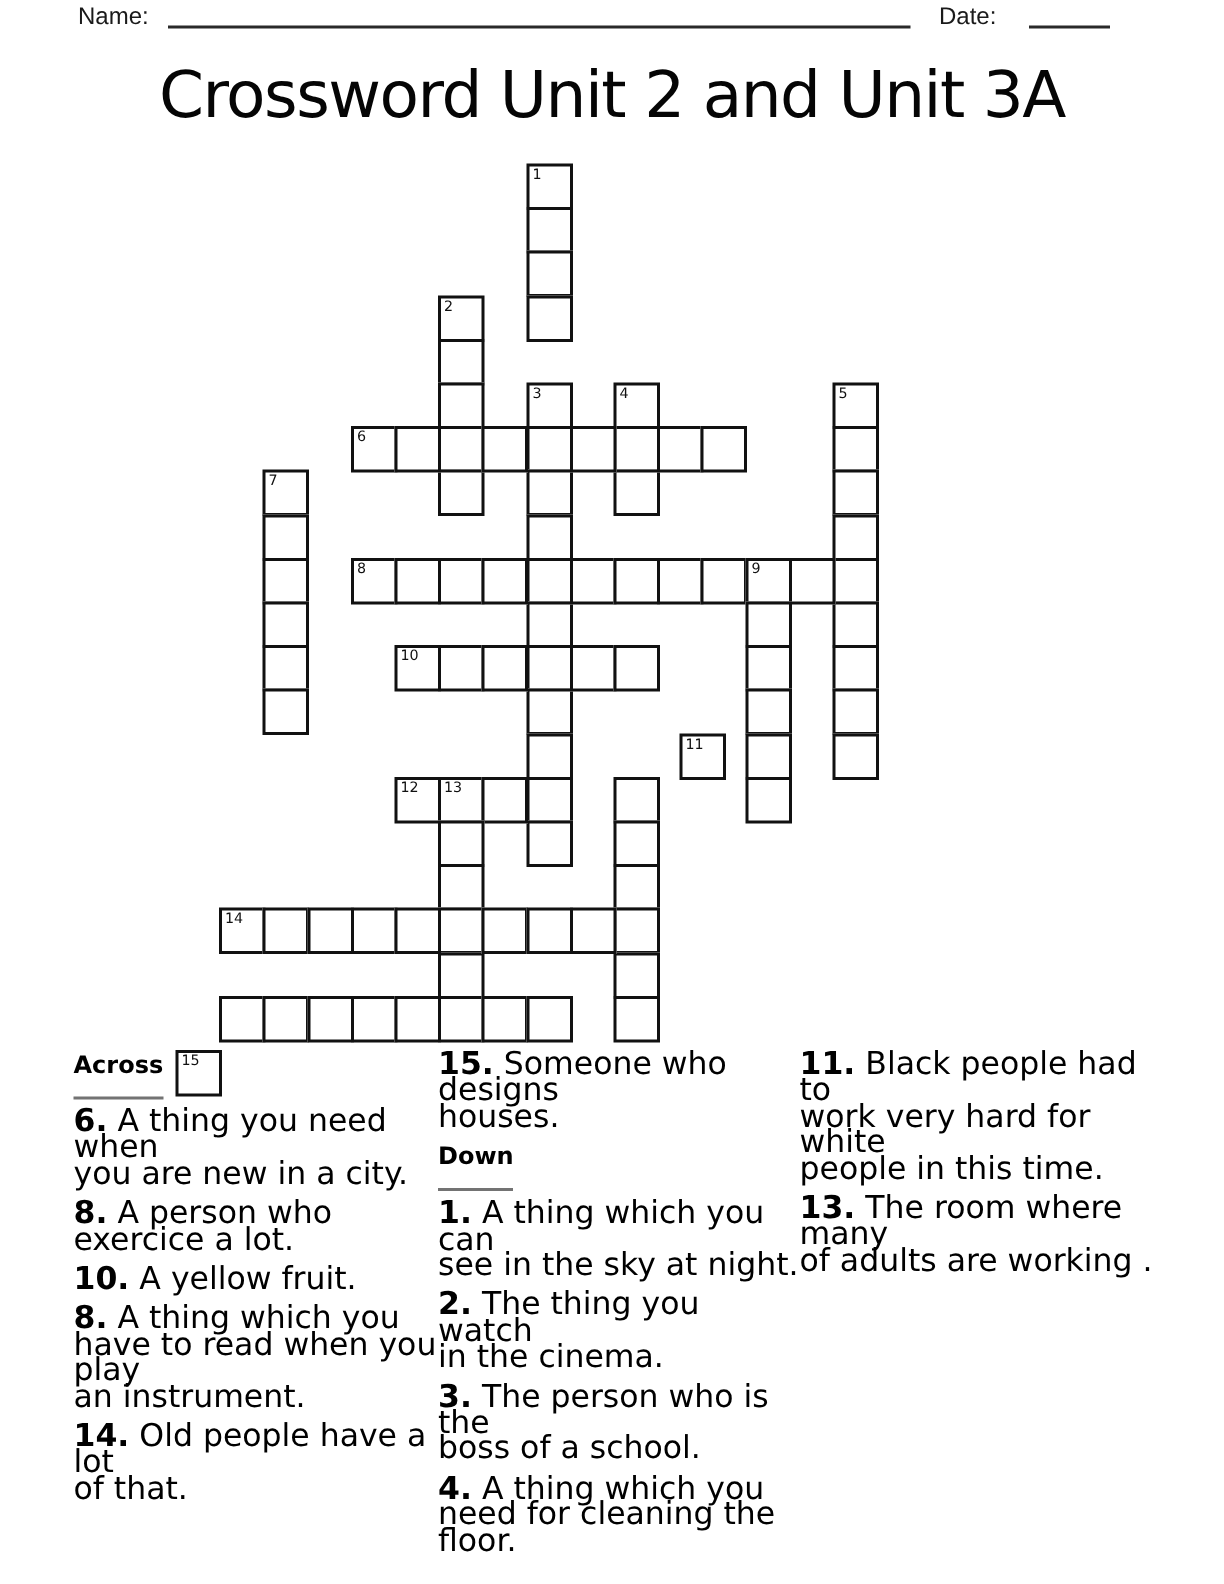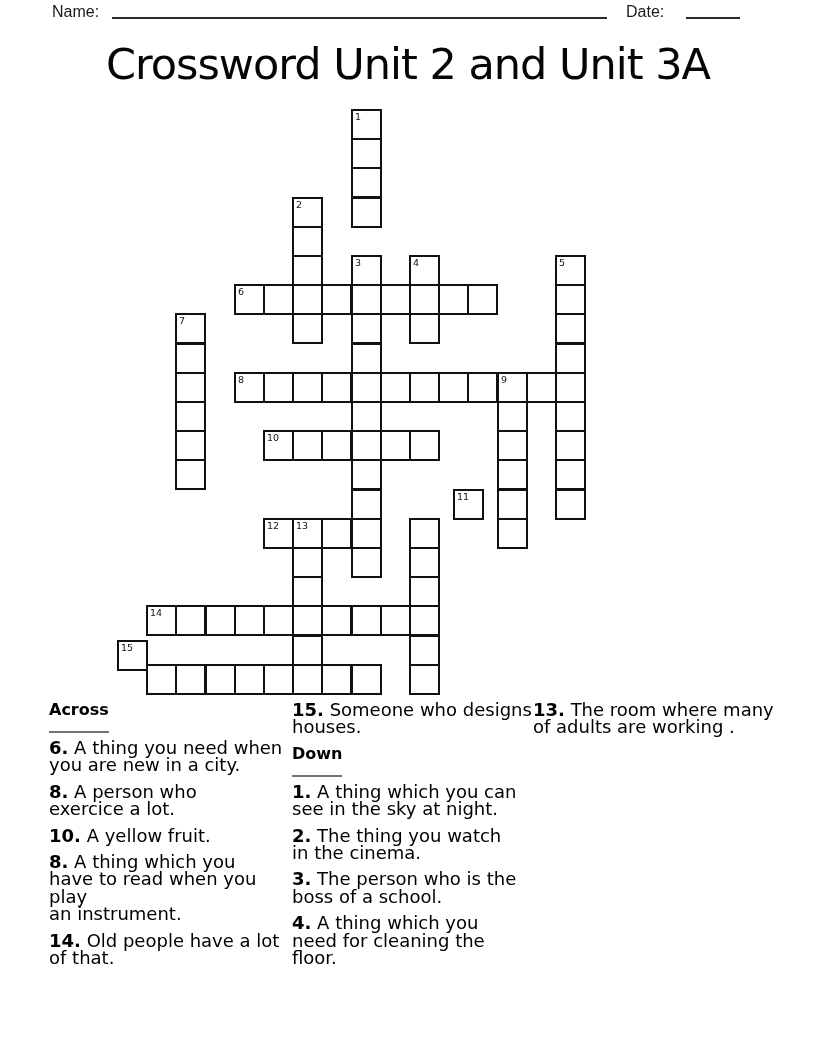--- a/index.html
+++ b/index.html
@@ -82,21 +82,21 @@
     line-height: 18px;
     font-weight: 700;
     margin-bottom: 6px;
   }
   .clue-header span {
     display: inline-block;
     border-bottom: 2px solid #737373;
     padding-bottom: 12px;
   }
   .clue {
-    font-size: 18px;
+    font-size: 21px;
     line-height: 17.4px;
     margin-bottom: 9px;
   }
   .clue-num { font-weight: 700; }
   .clue-text { white-space: pre-line; }
 </style>
 </head>
 <body>
 
 <div class="page">
@@ -217,21 +217,21 @@
       <div class="cell" style="left: 146px; top: 605px;">
         <span class="cellnum">14</span>
       </div>
       <div class="cell" style="left: 175px; top: 605px;"></div>
       <div class="cell" style="left: 205px; top: 605px;"></div>
       <div class="cell" style="left: 234px; top: 605px;"></div>
       <div class="cell" style="left: 263px; top: 605px;"></div>
       <div class="cell" style="left: 321px; top: 605px;"></div>
       <div class="cell" style="left: 351px; top: 605px;"></div>
       <div class="cell" style="left: 380px; top: 605px;"></div>
-      <div class="cell" style="left: 117px; top: 640px;">
+      <div class="cell" style="left: 117px; top: 700px;">
         <span class="cellnum">15</span>
       </div>
       <div class="cell" style="left: 146px; top: 664px;"></div>
       <div class="cell" style="left: 175px; top: 664px;"></div>
       <div class="cell" style="left: 205px; top: 664px;"></div>
       <div class="cell" style="left: 234px; top: 664px;"></div>
       <div class="cell" style="left: 263px; top: 664px;"></div>
       <div class="cell" style="left: 321px; top: 664px;"></div>
       <div class="cell" style="left: 351px; top: 664px;"></div>
     </div>
@@ -257,18 +257,21 @@
         <div class="clue"><span class="clue-num">1.</span> <span class="clue-text">A thing which you can
 see in the sky at night.</span></div>
         <div class="clue"><span class="clue-num">2.</span> <span class="clue-text">The thing you watch
 in the cinema.</span></div>
         <div class="clue"><span class="clue-num">3.</span> <span class="clue-text">The person who is the
 boss of a school.</span></div>
         <div class="clue"><span class="clue-num">4.</span> <span class="clue-text">A thing which you
 need for cleaning the floor.</span></div>
       </div>
     <div class="clue-col col-3">
+        <div class="clue"><span class="clue-num">11.</span> <span class="clue-text">Black people had to
+work very hard for white
+people in this time.</span></div>
         <div class="clue"><span class="clue-num">13.</span> <span class="clue-text">The room where many
 of adults are working .</span></div>
       </div>
   </div>
 
 </div>
 
 </body></html>

